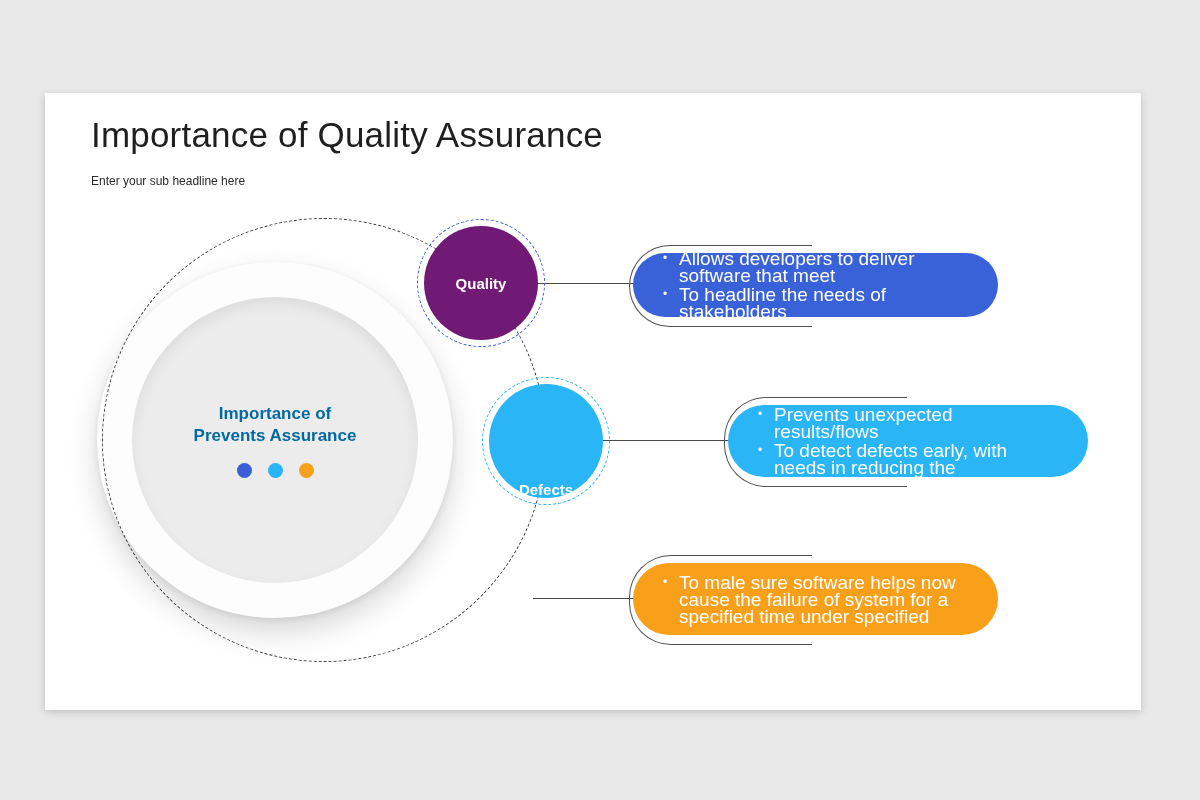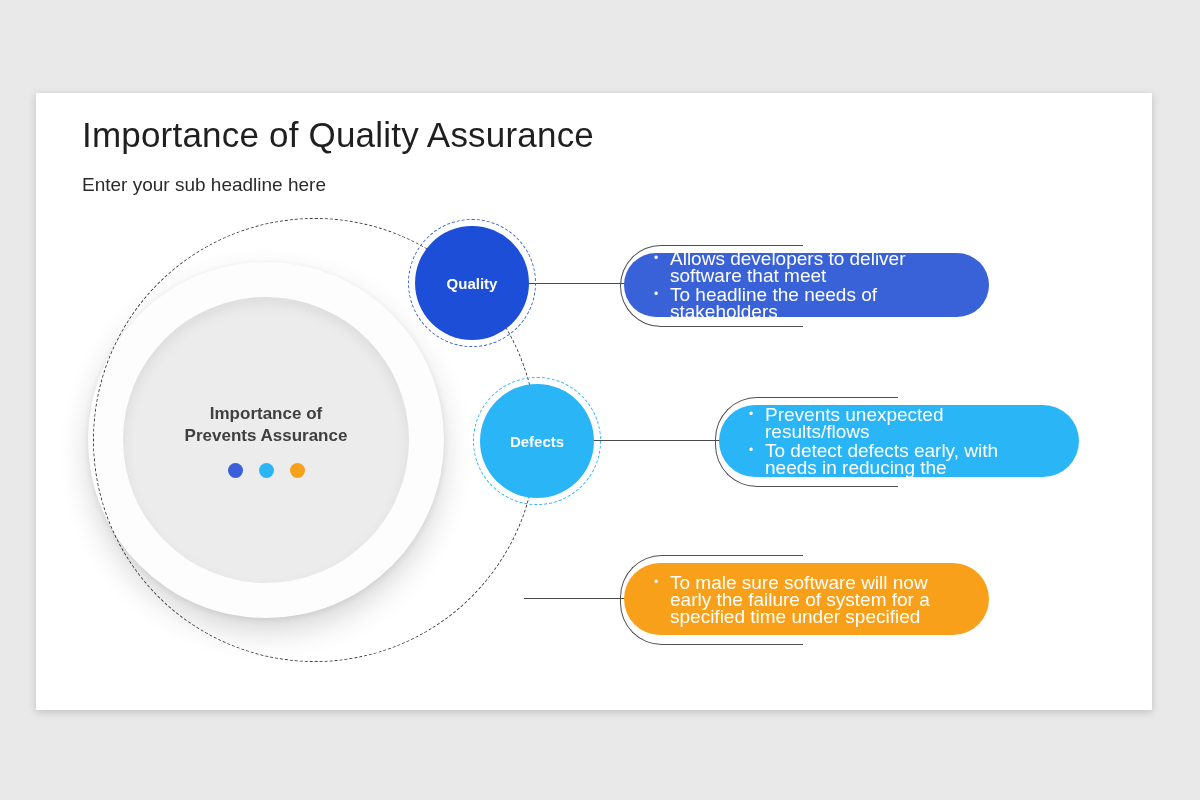--- a/index.html
+++ b/index.html
@@ -4,34 +4,33 @@
 <style>
   html,body { margin:0; padding:0; }
   body {
     width:1200px; height:800px;
     background:#e9e9e9;
     font-family:"Liberation Sans", sans-serif;
     position:relative;
     overflow:hidden;
   }
   .slide {
-    position:absolute; left:36px; top:93px;
+    position:absolute; left:45px; top:93px;
     width:1096px; height:617px;
     background:#ffffff;
     box-shadow:0 2px 8px rgba(0,0,0,0.18);
-    padding-left:20px;
   }
   .title {
     position:absolute; left:46px; top:22px;
     font-size:35px; font-weight:400; color:#1f1f1f;
     letter-spacing:0.2px;
   }
   .subtitle {
     position:absolute; left:46px; top:81px;
-    font-size:19px; color:#2b2b2b;
+    font-size:12px; color:#2b2b2b;
   }
   
   .orbit-ring {
     position:absolute; left:57px; top:125px;
     width:442px; height:442px;
     border:1.3px dashed #3c3c3c;
     border-radius:50%;
     z-index:2;
   }
   
@@ -44,21 +43,21 @@
   }
   .hub-inner {
     position:absolute; left:87px; top:204px;
     width:286px; height:286px; border-radius:50%;
     background:#ececec;
     box-shadow:inset 0 6px 14px rgba(0,0,0,0.07);
     z-index:3;
     display:flex; flex-direction:column; align-items:center; justify-content:center;
   }
   .hub-label {
-    font-size:17px; font-weight:700; color:#404040;
+    font-size:17px; font-weight:700; color:#0369a1;
     text-align:center; line-height:22px;
   }
   .hub-dots { display:flex; gap:16px; margin-top:16px; }
   .hub-dot { width:15px; height:15px; border-radius:50%; }
   
   .connector { position:absolute; border-top:1.5px solid #4a4a4a; z-index:2; }
   .connector-1 { left:488px; top:190px; width:108px; }
   .connector-2 { left:553px; top:347px; width:132px; }
   .connector-3 { left:488px; top:505px; width:102px; }
   
@@ -66,21 +65,21 @@
     position:absolute; width:114px; height:114px; border-radius:50%;
     display:flex; align-items:center; justify-content:center;
     z-index:4;
   }
   .node::after {
     content:""; position:absolute; inset:-7px;
     border:1.5px dashed var(--c); border-radius:50%;
   }
   .node-label { color:#ffffff; font-size:15px; font-weight:700; }
   .node-quality    { left:379px; top:133px; }
-  .node-defects    { left:444px; top:291px; }
+  .node-defects    { left:444px; top:291px;align-items:flex-end; }
   .node-reliability{ left:379px; top:449px; }
   
   .callout-outline {
     position:absolute;
     border:1px solid #4f4f4f; border-right:none;
     border-radius:42px 0 0 42px;
     z-index:3;
   }
   .outline-1 { left:584px; top:152px; width:182px; height:80px; }
   .outline-2 { left:679px; top:304px; width:182px; height:88px; }
@@ -119,21 +118,21 @@
       <span class="hub-dot" style="background: rgb(58, 95, 217);"></span>
       <span class="hub-dot" style="background: rgb(41, 181, 246);"></span>
       <span class="hub-dot" style="background: rgb(245, 161, 28);"></span>
     </div>
   </div>
 
   <div class="connector connector-1"></div>
   <div class="connector connector-2"></div>
   <div class="connector connector-3"></div>
 
-  <div class="node node-quality" style="background: #1d4ed8; --c: #3a62d8;">
+  <div class="node node-quality" style="background: #701a75; --c: #3a62d8;">
     <span class="node-label">Quality</span>
   </div>
   <div class="node node-defects" style="background: rgb(41, 181, 246); --c: #29b5f6;">
     <span class="node-label">Defects</span>
   </div>
 
   <div class="callout-outline outline-1"></div>
   <div class="callout callout-1" style="background: rgb(58, 98, 216);">
     <div class="bullet-row">
       <span class="bullet-marker">•</span>
@@ -154,17 +153,17 @@
     <div class="bullet-row">
       <span class="bullet-marker">•</span>
       <span class="bullet-text">To detect defects early, with needs in reducing the</span>
     </div>
   </div>
 
   <div class="callout-outline outline-3"></div>
   <div class="callout callout-3" style="background: rgb(249, 160, 27);">
     <div class="bullet-row">
       <span class="bullet-marker">•</span>
-      <span class="bullet-text">To male sure software will now early the failure of system for a specified time under specified</span>
+      <span class="bullet-text">To male sure software helps now cause the failure of system for a specified time under specified</span>
     </div>
   </div>
 
 </div>
 
 </body></html>

